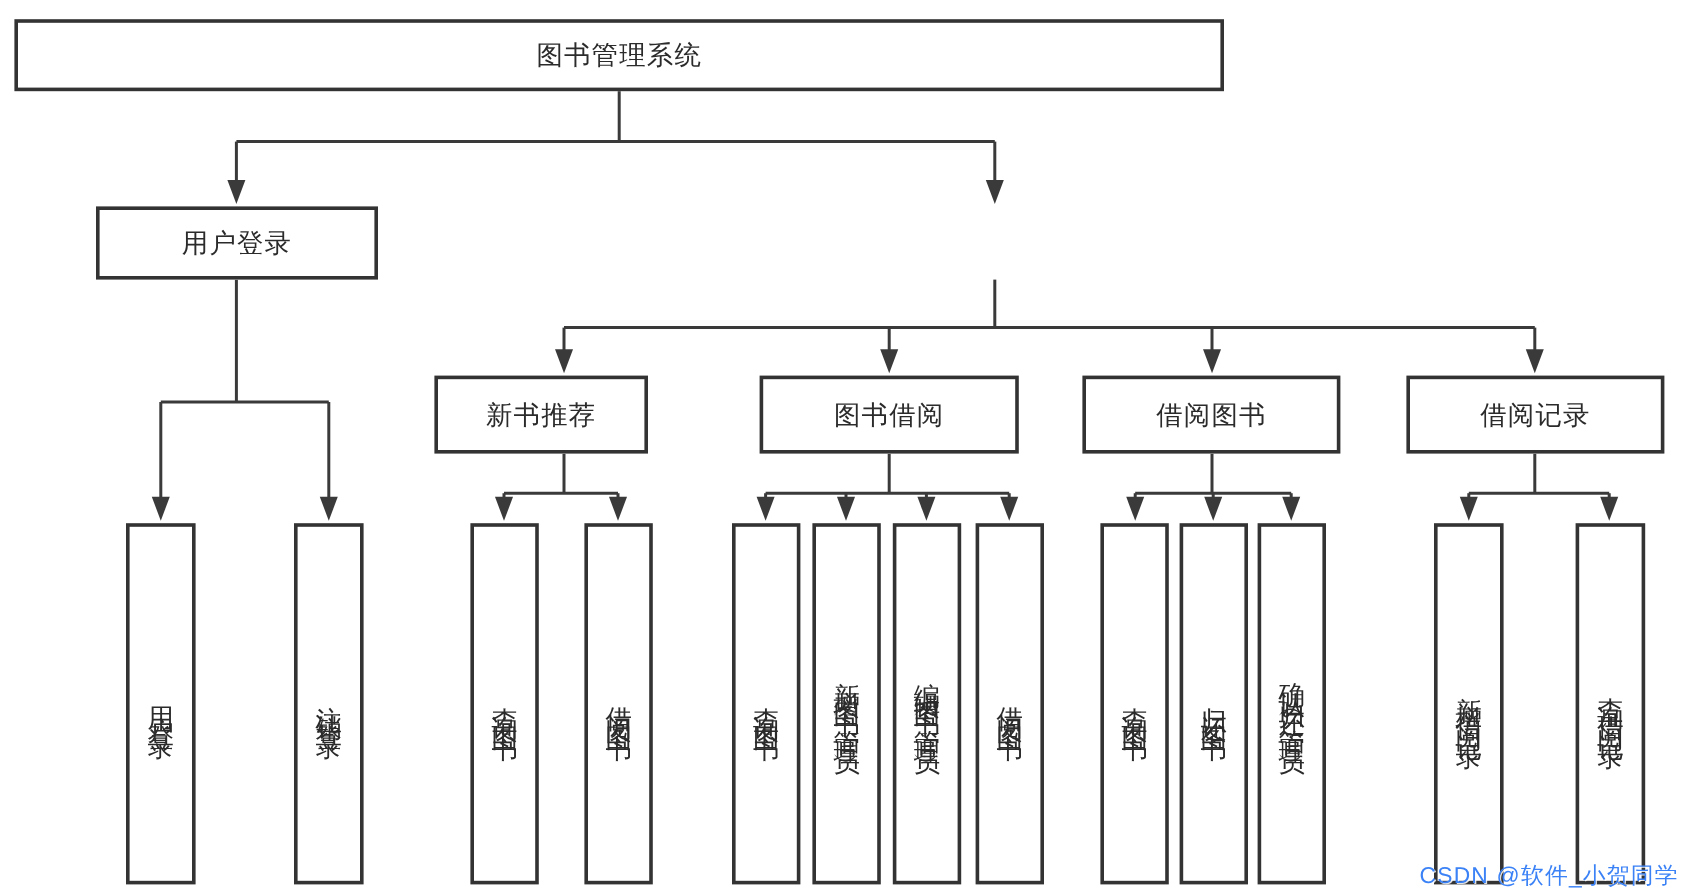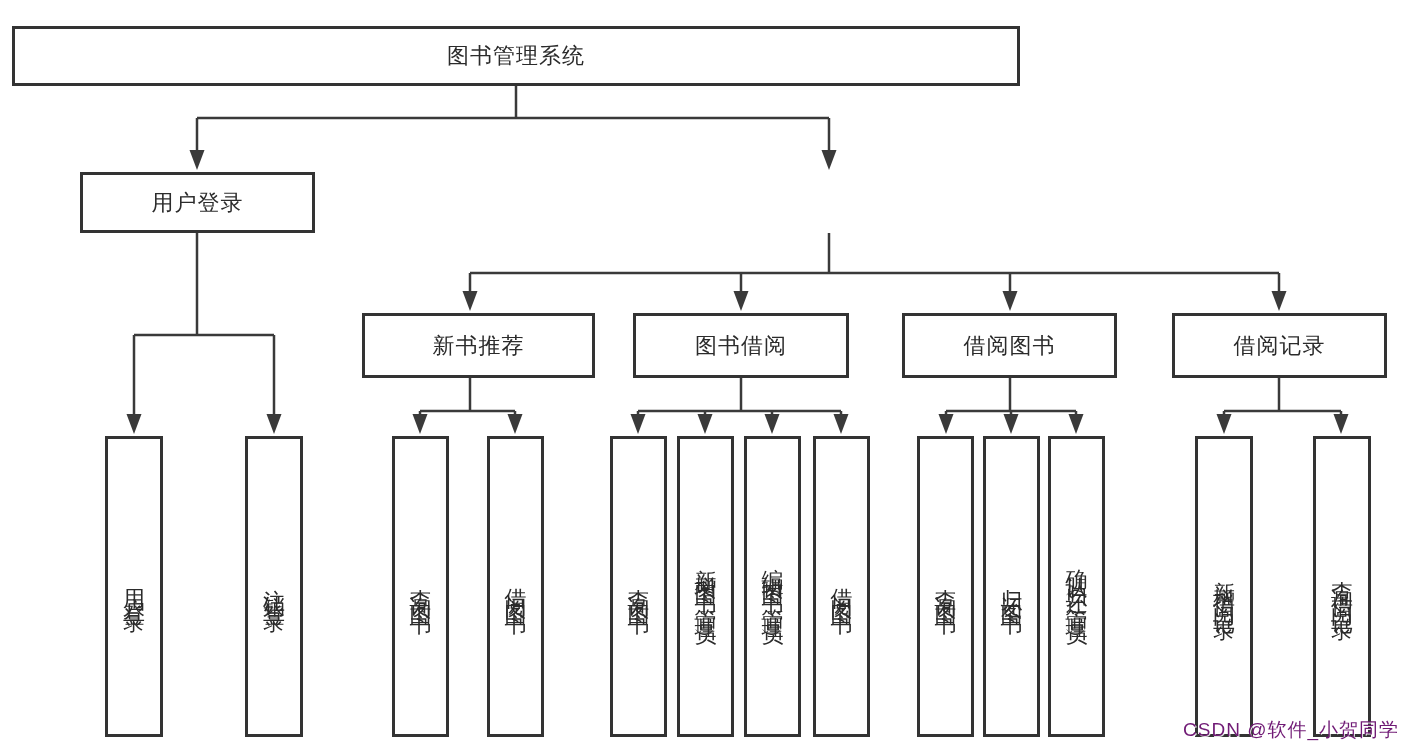--- a/index.html
+++ b/index.html
@@ -31,21 +31,21 @@
     text-orientation: upright;
     letter-spacing: 8px;
     line-height: 1;
     white-space: nowrap;
   }
   .watermark {
     position: absolute;
     right: 6px;
     bottom: 4px;
     font-size: 19px;
-    color: #701a75;
+    color: #3b82f6;
     letter-spacing: 1px;
     text-shadow: 1px 1px 0 rgba(255,255,255,0.85);
     z-index: 5;
   }
 </style>
 </head>
 <body>
 
 <div class="canvas">
 
@@ -111,29 +111,29 @@
       <polygon points="764.5,414 779.5,414 772,434"></polygon>
       <polygon points="833.5,414 848.5,414 841,434"></polygon>
       <polygon points="938.5,414 953.5,414 946,434"></polygon>
       <polygon points="1003.5,414 1018.5,414 1011,434"></polygon>
       <polygon points="1068.5,414 1083.5,414 1076,434"></polygon>
       <polygon points="1216.5,414 1231.5,414 1224,434"></polygon>
       <polygon points="1333.5,414 1348.5,414 1341,434"></polygon>
     </g>
   </svg>
 
-  <div class="node" style="left:12px; top:26px; width:1008px; height:60px;">
+  <div class="node" style="left:12px; top:16px; width:1008px; height:60px;">
     <span>图书管理系统</span>
   </div>
 
   <div class="node" style="left:80px; top:172px; width:235px; height:61px;">
     <span>用户登录</span>
   </div>
 
-  <div class="node" style="left:362px; top:313px; width:233px; height:65px;">
+  <div class="node" style="left:362px; top:313px; width:178px; height:65px;">
     <span>新书推荐</span>
   </div>
   <div class="node" style="left:633px; top:313px; width:216px; height:65px;">
     <span>图书借阅</span>
   </div>
   <div class="node" style="left:902px; top:313px; width:215px; height:65px;">
     <span>借阅图书</span>
   </div>
   <div class="node" style="left:1172px; top:313px; width:215px; height:65px;">
     <span>借阅记录</span>

